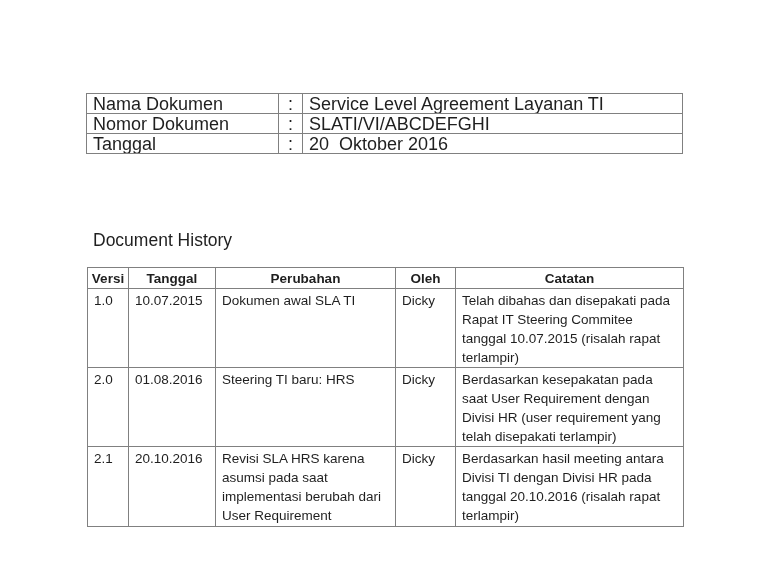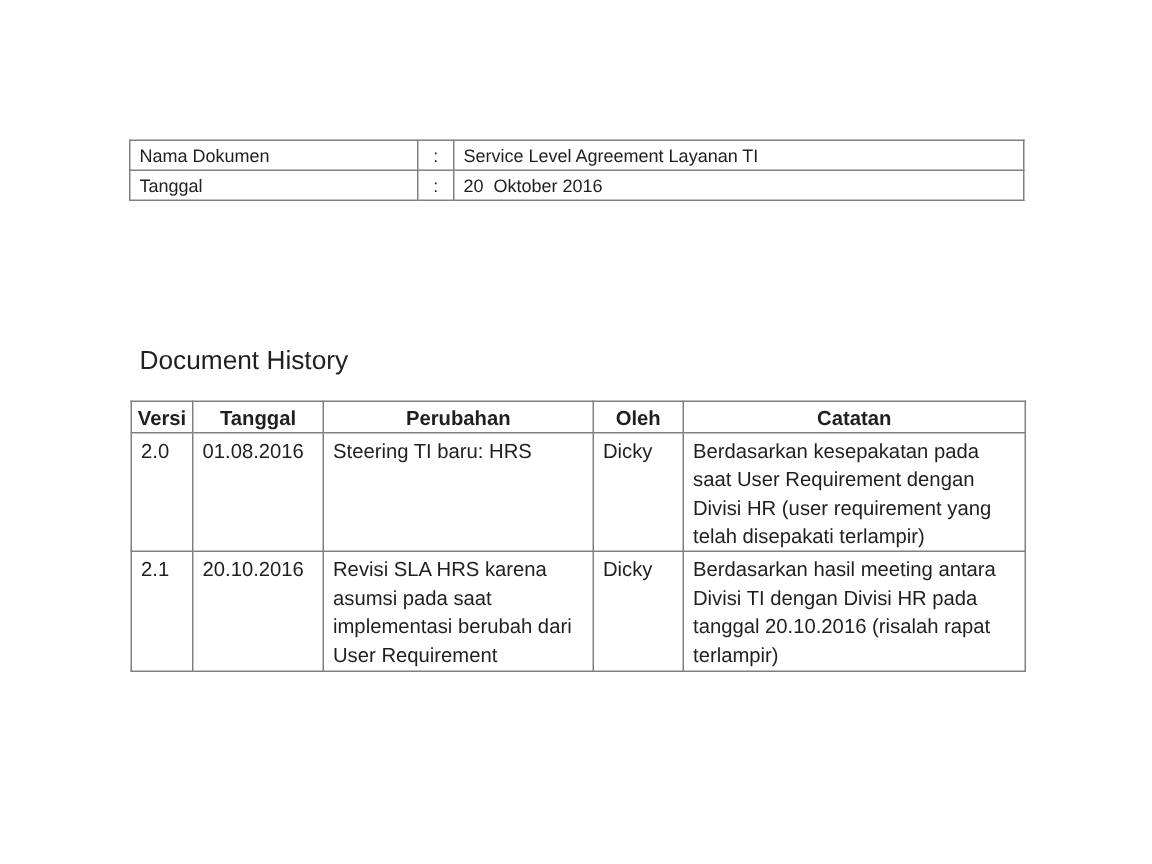--- a/index.html
+++ b/index.html
@@ -27,21 +27,21 @@
 
   
   .meta-table {
     position: absolute;
     left: 86px;
     top: 93px;
     width: 596px;
   }
   .meta-table td {
     height: 19px;
-    font-size: 12px;
+    font-size: 18px;
     line-height: 18px;
     padding: 0 6px;
     white-space: pre;
     vertical-align: middle;
   }
   .meta-table td.sep {
     text-align: center;
     padding: 0;
   }
 
@@ -94,20 +94,25 @@
       <col style="width:24px">
       <col style="width:380px">
     </colgroup>
     <tbody>
       <tr>
         <td>Nama Dokumen</td>
         <td class="sep">:</td>
         <td>Service Level Agreement Layanan TI</td>
       </tr>
       <tr>
+        <td>Nomor Dokumen</td>
+        <td class="sep">:</td>
+        <td>SLATI/VI/ABCDEFGHI</td>
+      </tr>
+      <tr>
         <td>Tanggal</td>
         <td class="sep">:</td>
         <td>20  Oktober 2016</td>
       </tr>
     </tbody>
   </table>
 
   <h2 class="section-title">Document History</h2>
 
   <table class="hist-table">
@@ -121,20 +126,27 @@
     <thead>
       <tr>
         <th>Versi</th>
         <th>Tanggal</th>
         <th>Perubahan</th>
         <th>Oleh</th>
         <th>Catatan</th>
       </tr>
     </thead>
     <tbody>
+      <tr class="r1">
+        <td>1.0</td>
+        <td>10.07.2015</td>
+        <td>Dokumen awal SLA TI</td>
+        <td>Dicky</td>
+        <td>Telah dibahas dan disepakati pada Rapat IT Steering Commitee tanggal 10.07.2015 (risalah rapat terlampir)</td>
+      </tr>
       <tr class="r2">
         <td>2.0</td>
         <td>01.08.2016</td>
         <td>Steering TI baru: HRS</td>
         <td>Dicky</td>
         <td>Berdasarkan kesepakatan pada saat User Requirement dengan Divisi HR (user requirement yang telah disepakati terlampir)</td>
       </tr>
       <tr class="r3">
         <td>2.1</td>
         <td>20.10.2016</td>

